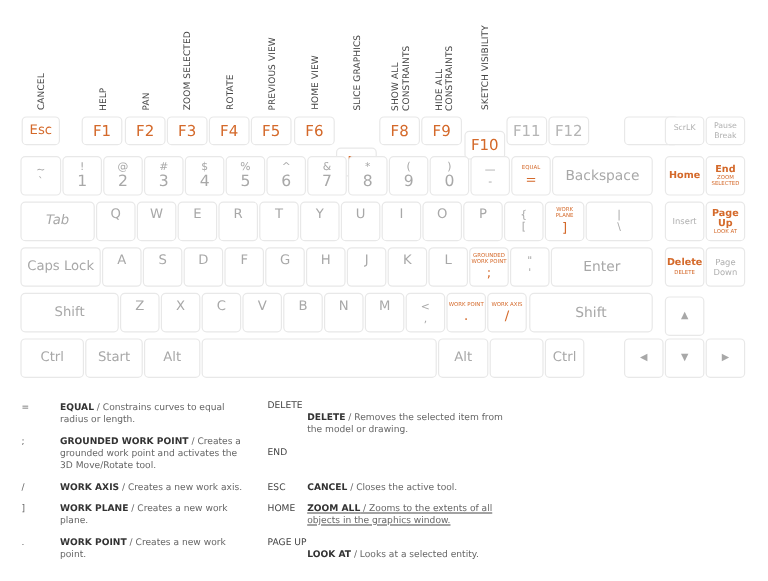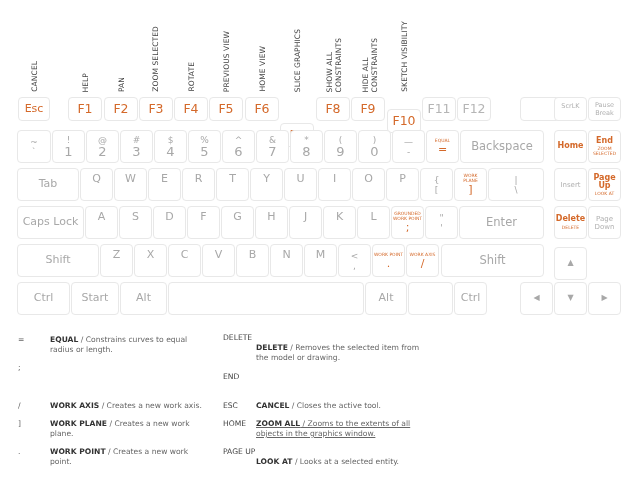--- a/index.html
+++ b/index.html
@@ -122,21 +122,21 @@
     <span class="top">-</span>
   </div>
 <div class="key" style="left:426px;top:130px;width:33px;height:33px;">
     <span class="tag">EQUAL</span>
     <span class="osym">=</span>
   </div>
 <div class="key" style="left:460px;top:130px;width:84px;height:33px;font-size:11.5px;">
     <span>Backspace</span>
   </div>
 
-<div class="key" style="left:17px;top:168px;width:62px;height:33px;">Tab</div>
+<div class="key" style="left:17px;top:168px;width:62px;height:33px;font-style:italic;">Tab</div>
 <div class="key" style="left:80px;top:168px;width:33px;height:33px;justify-content:flex-start;padding-top:4px;">Q</div>
 <div class="key" style="left:114px;top:168px;width:33px;height:33px;justify-content:flex-start;padding-top:4px;">W</div>
 <div class="key" style="left:148px;top:168px;width:33px;height:33px;justify-content:flex-start;padding-top:4px;">E</div>
 <div class="key" style="left:182px;top:168px;width:33px;height:33px;justify-content:flex-start;padding-top:4px;">R</div>
 <div class="key" style="left:216px;top:168px;width:33px;height:33px;justify-content:flex-start;padding-top:4px;">T</div>
 <div class="key" style="left:250px;top:168px;width:33px;height:33px;justify-content:flex-start;padding-top:4px;">Y</div>
 <div class="key" style="left:284px;top:168px;width:33px;height:33px;justify-content:flex-start;padding-top:4px;">U</div>
 <div class="key" style="left:318px;top:168px;width:33px;height:33px;justify-content:flex-start;padding-top:4px;">I</div>
 <div class="key" style="left:352px;top:168px;width:33px;height:33px;justify-content:flex-start;padding-top:4px;">O</div>
 <div class="key" style="left:386px;top:168px;width:33px;height:33px;justify-content:flex-start;padding-top:4px;">P</div>
@@ -237,20 +237,21 @@
 <div class="key arrow" style="left:588px;top:282px;width:33px;height:33px;">
     <span>▶</span>
   </div>
 
 <div class="legend" style="left:18px;top:335px;width:190px;">
   <span class="sym" style="left:0;">=</span>
   <div style="margin-left:32px;"><b>EQUAL</b><span> / Constrains curves to equal radius or length.</span></div>
 </div>
 <div class="legend" style="left:18px;top:363px;width:190px;">
   <span class="sym" style="left:0;">;</span>
+  <div style="margin-left:32px;"><b>GROUNDED WORK POINT</b><span> / Creates a grounded work point and activates the 3D Move/Rotate tool.</span></div>
 </div>
 <div class="legend" style="left:18px;top:401px;width:190px;">
   <span class="sym" style="left:0;">/</span>
   <div style="margin-left:32px;"><b>WORK AXIS</b><span> / Creates a new work axis.</span></div>
 </div>
 <div class="legend" style="left:18px;top:419px;width:190px;">
   <span class="sym" style="left:0;">]</span>
   <div style="margin-left:32px;"><b>WORK PLANE</b><span> / Creates a new work plane.</span></div>
 </div>
 <div class="legend" style="left:18px;top:447px;width:190px;">

